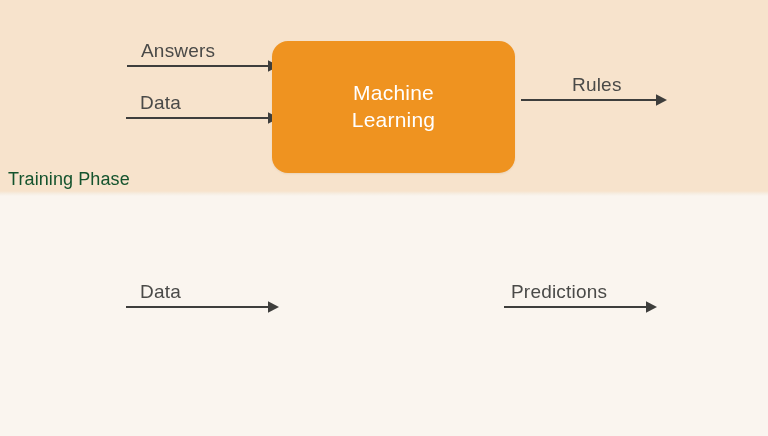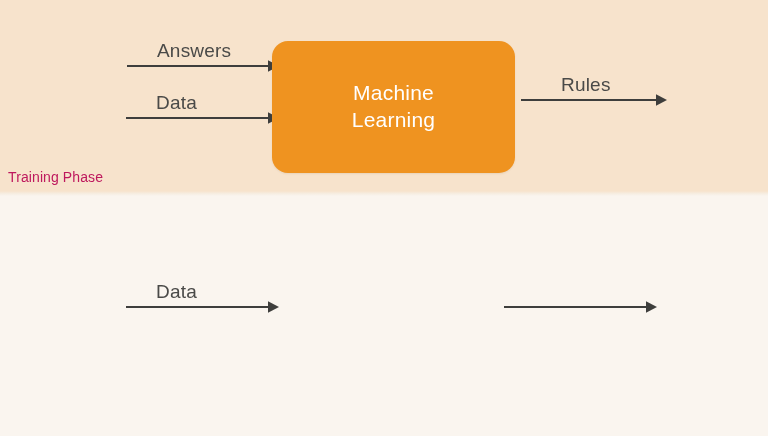--- a/index.html
+++ b/index.html
@@ -98,29 +98,28 @@
     fill: #3e3e3c;
   }
 
   
   .edge-label {
     position: absolute;
     font-size: 19px;
     color: #4a4a48;
     white-space: nowrap;
     letter-spacing: 0.2px;
-    margin-left: 16px;
   }
 
   
   .phase-caption {
     position: absolute;
     left: 8px;
-    font-size: 14px;
-    color: #be185d;
+    font-size: 18px;
+    color: #14532d;
     white-space: nowrap;
     letter-spacing: 0.1px;
   }
   #caption-training { top: 169px; }
   #caption-inference { top: 411px; }
 </style>
 </head>
 <body>
 
 <div id="diagram">
@@ -145,39 +144,40 @@
       <line class="arrow-line" x1="0" y1="7" x2="142" y2="7"></line>
       <polygon class="arrow-head" points="142,1.2 153,7 142,12.8"></polygon>
     </svg>
   </div>
 
   <div class="proc-box" id="box-ml">
     <span class="proc-label">Machine
 Learning</span>
   </div>
 
-  <div class="edge-label" style="left:545px; top:74px;">Rules</div>
+  <div class="edge-label" style="left:572px; top:74px;">Rules</div>
   <div class="arrow" style="left:521px; top:93px; width:146px;">
     <svg width="146" height="14" viewBox="0 0 146 14">
       <line class="arrow-line" x1="0" y1="7" x2="135" y2="7"></line>
       <polygon class="arrow-head" points="135,1.2 146,7 135,12.8"></polygon>
     </svg>
   </div>
 
   <div class="phase-caption" id="caption-training">Training Phase</div>
 
   <div class="edge-label" style="left:140px; top:281px;">Data</div>
   <div class="arrow" style="left:126px; top:300px; width:153px;">
     <svg width="153" height="14" viewBox="0 0 153 14">
       <line class="arrow-line" x1="0" y1="7" x2="142" y2="7"></line>
       <polygon class="arrow-head" points="142,1.2 153,7 142,12.8"></polygon>
     </svg>
   </div>
 
 
+  <div class="edge-label" style="left:511px; top:281px;">Predictions</div>
   <div class="arrow" style="left:504px; top:300px; width:153px;">
     <svg width="153" height="14" viewBox="0 0 153 14">
       <line class="arrow-line" x1="0" y1="7" x2="142" y2="7"></line>
       <polygon class="arrow-head" points="142,1.2 153,7 142,12.8"></polygon>
     </svg>
   </div>
 
 
 </div>
 

